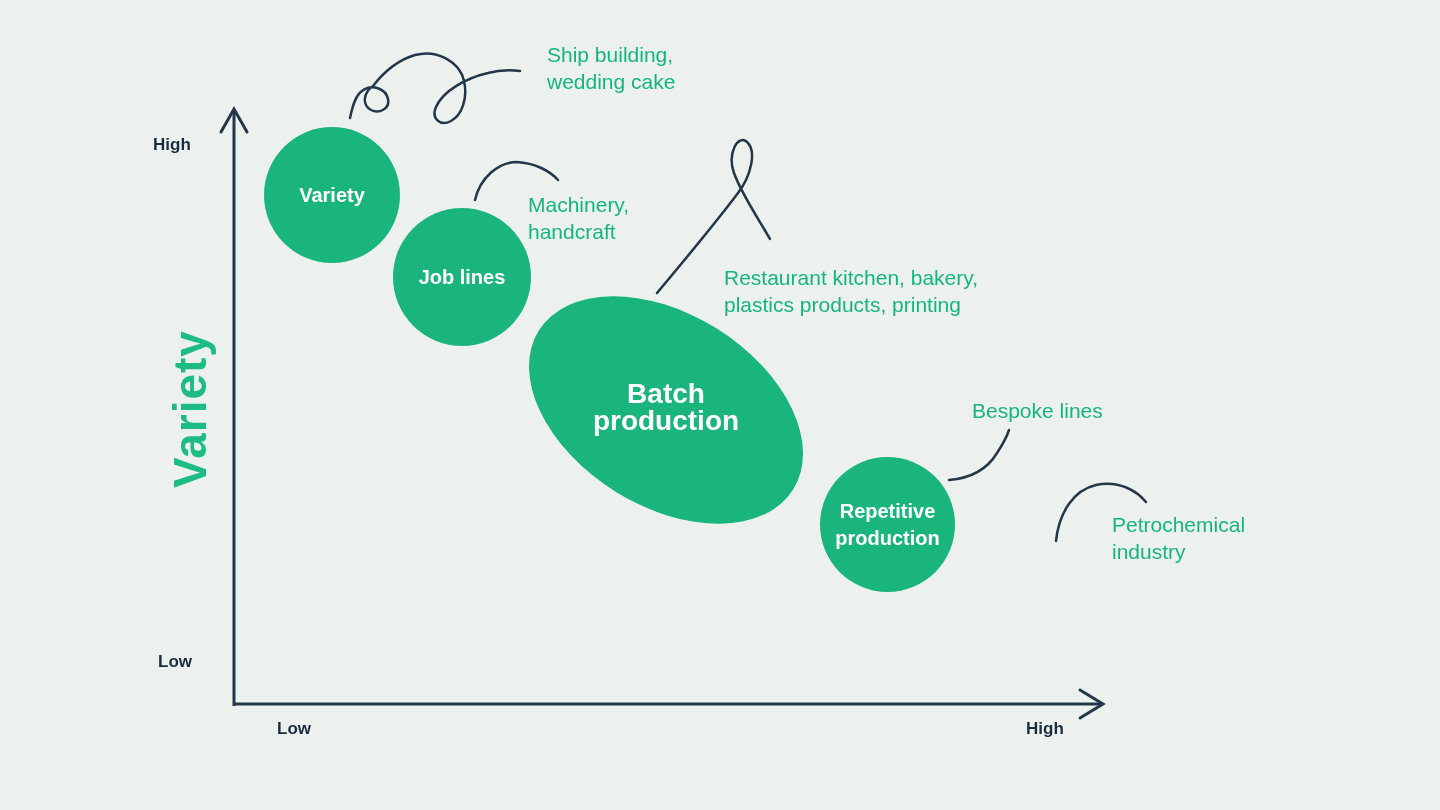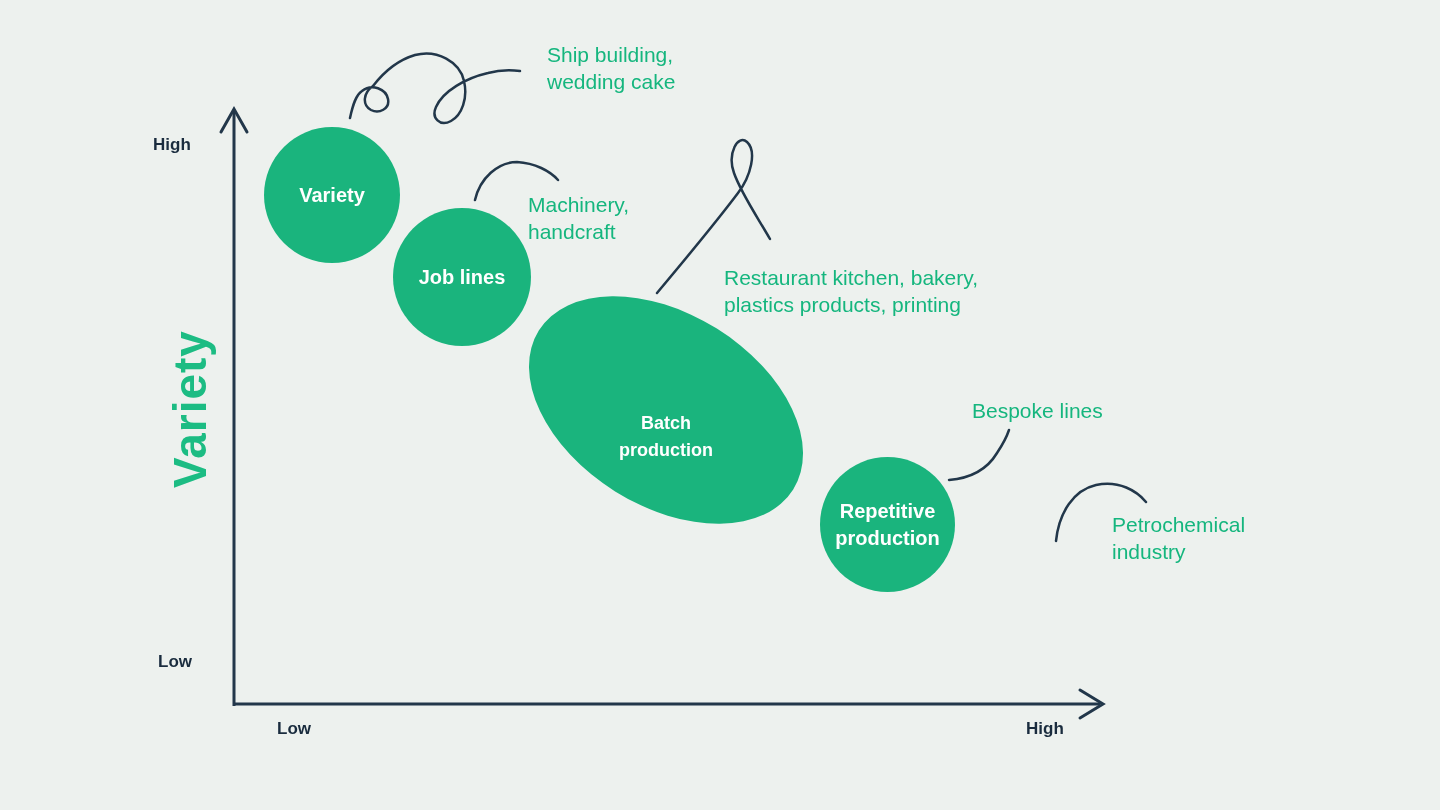--- a/index.html
+++ b/index.html
@@ -55,23 +55,22 @@
     border-radius:50%;
     transform:rotate(32deg);
   }
   .label-batch{
     position:absolute;
     left:566px;top:380px;
     width:200px;
     text-align:center;
     color:#ffffff;
     font-weight:700;
-    font-size:18px;
+    font-size:28px;
     line-height:27px;
-    margin-top:30px;
   }
   
   .annotation{
     position:absolute;
     color:var(--text_green);
     font-weight:400;
     font-size:21px;
     line-height:27px;
   }
   .a-ship{left:547px;top:41px;}

